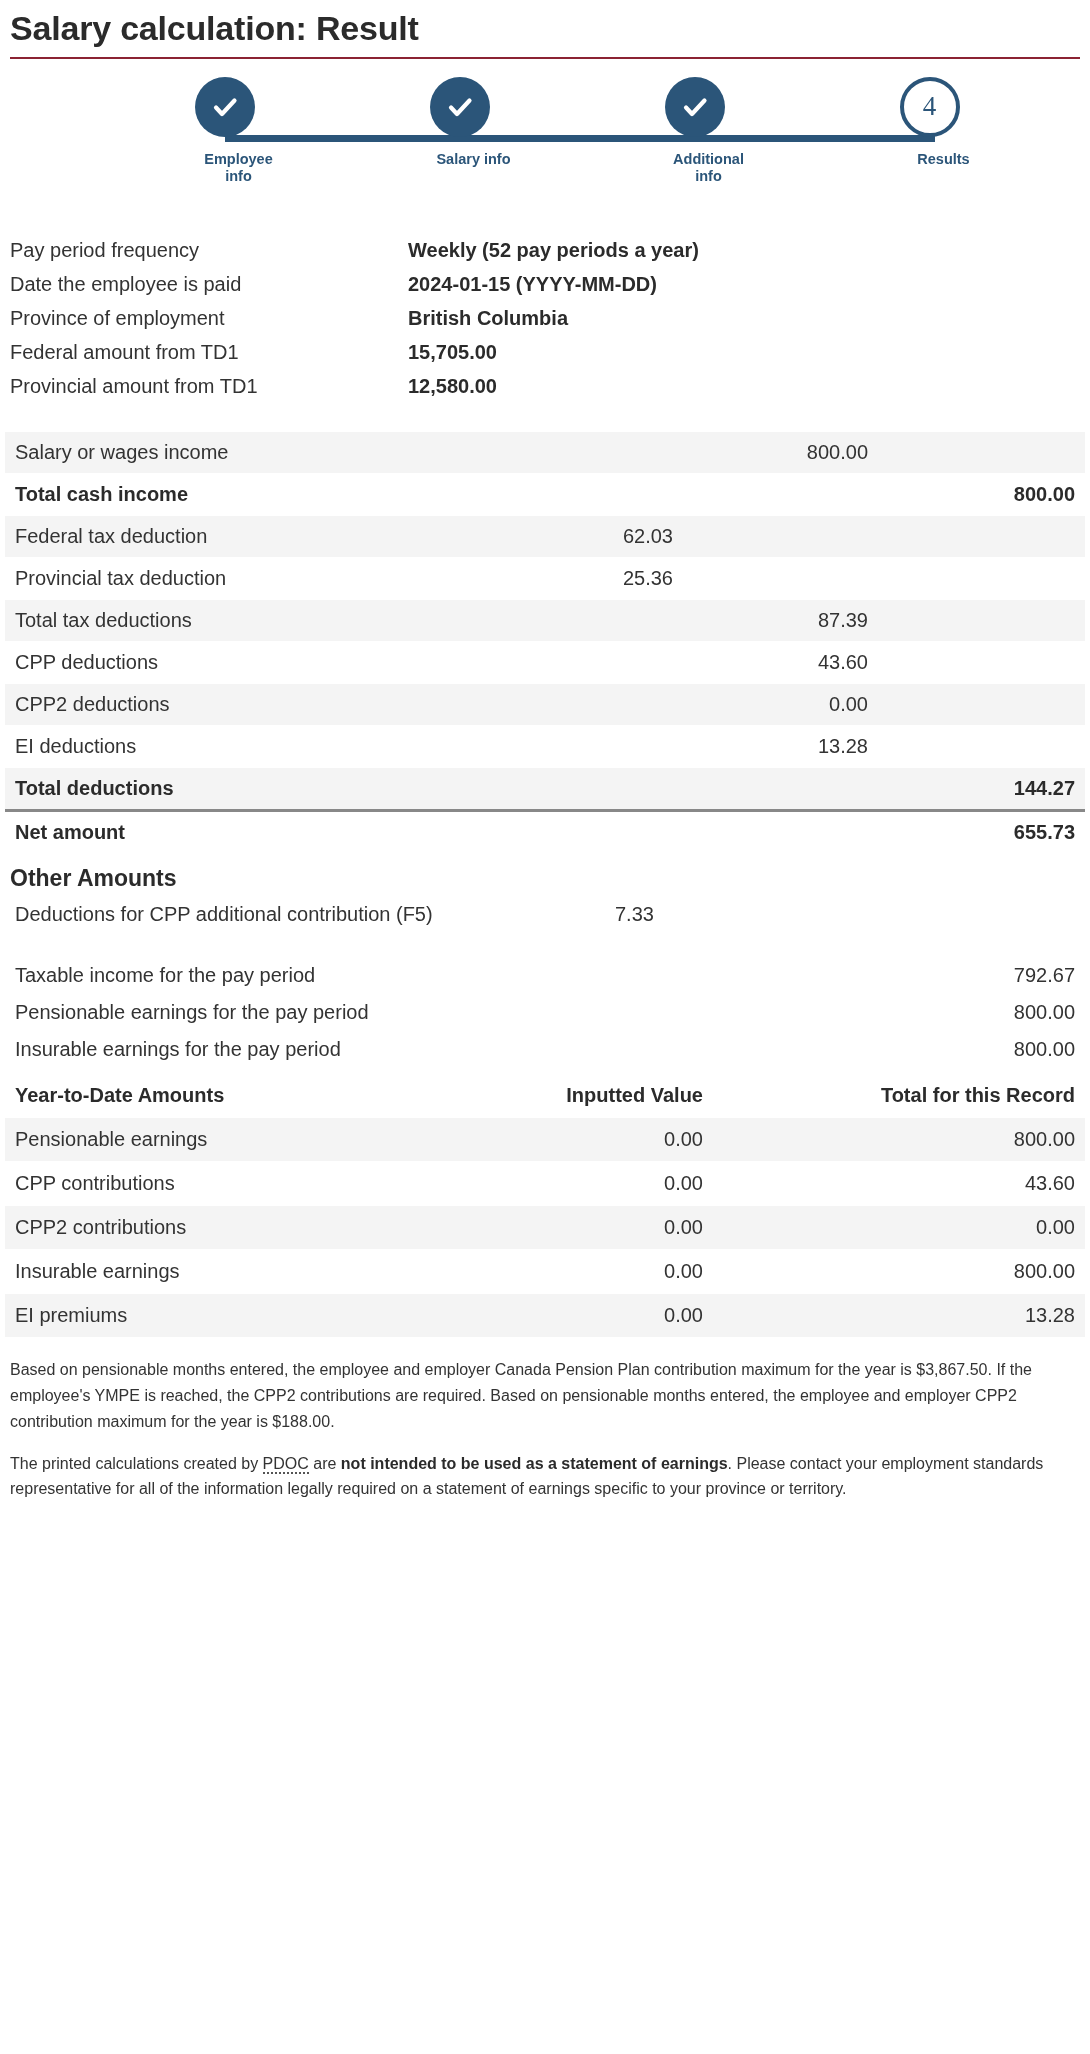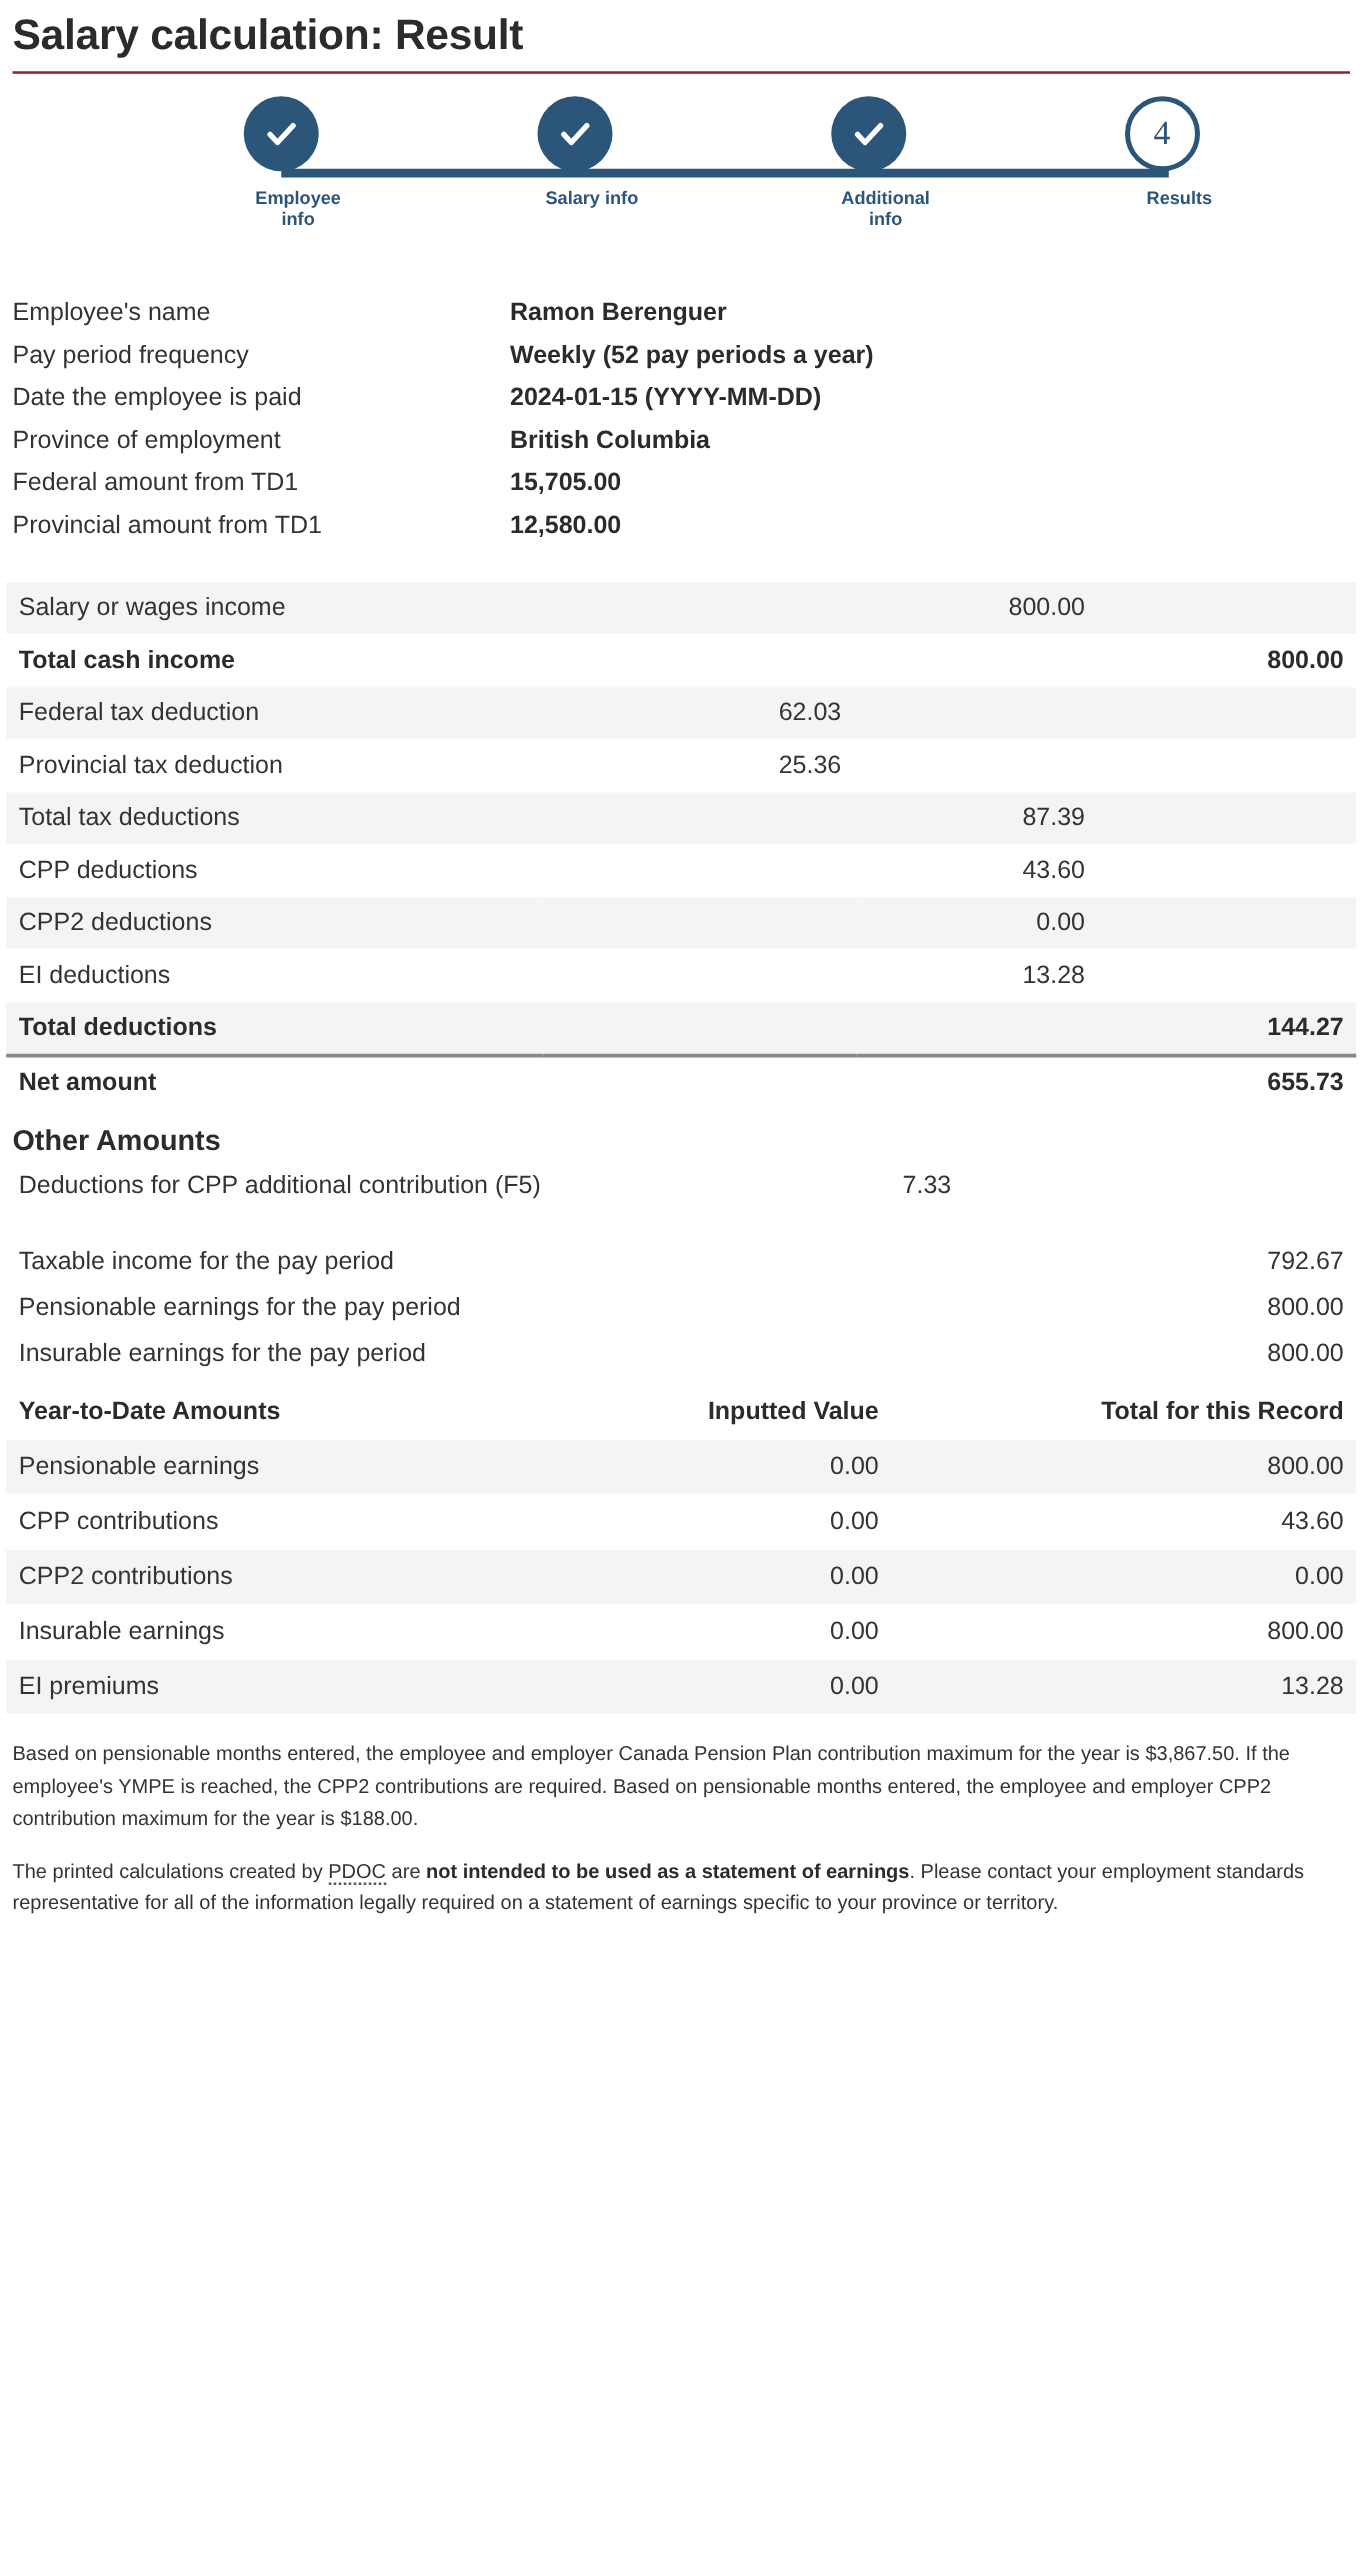--- a/index.html
+++ b/index.html
@@ -145,21 +145,21 @@
     margin-left: 5px;
     border-collapse: collapse;
     table-layout: fixed;
   }
   .oa-table td {
     font-size: 20px;
     color: #333333;
     padding: 7px 0;
   }
   .oa-table td.c-label { padding-left: 10px; width: 610px; }
-  .oa-table td.v-mid { width: 265px; text-align: center; padding-right: 12px; }
+  .oa-table td.v-mid { width: 265px; text-align: left; padding-right: 12px; }
   .oa-table td.v-end { text-align: right; padding-right: 10px; }
   .oa-spacer td { height: 24px; padding: 0; }
 
   
   .ytd-table {
     margin-top: 10px;
     width: 1080px;
     margin-left: 5px;
     border-collapse: collapse;
     table-layout: fixed;
@@ -246,24 +246,20 @@
         <span class="step-num">4</span>
       </div>
       <div class="step-label">Results</div>
     </div>
 
   </div>
 </div>
 
 <div class="info-list">
   <div class="info-row">
-    <div class="info-label">Employee's name</div>
-    <div class="info-value">Ramon Berenguer</div>
-  </div>
-  <div class="info-row">
     <div class="info-label">Pay period frequency</div>
     <div class="info-value">Weekly (52 pay periods a year)</div>
   </div>
   <div class="info-row">
     <div class="info-label">Date the employee is paid</div>
     <div class="info-value">2024-01-15 (YYYY-MM-DD)</div>
   </div>
   <div class="info-row">
     <div class="info-label">Province of employment</div>
     <div class="info-value">British Columbia</div>

